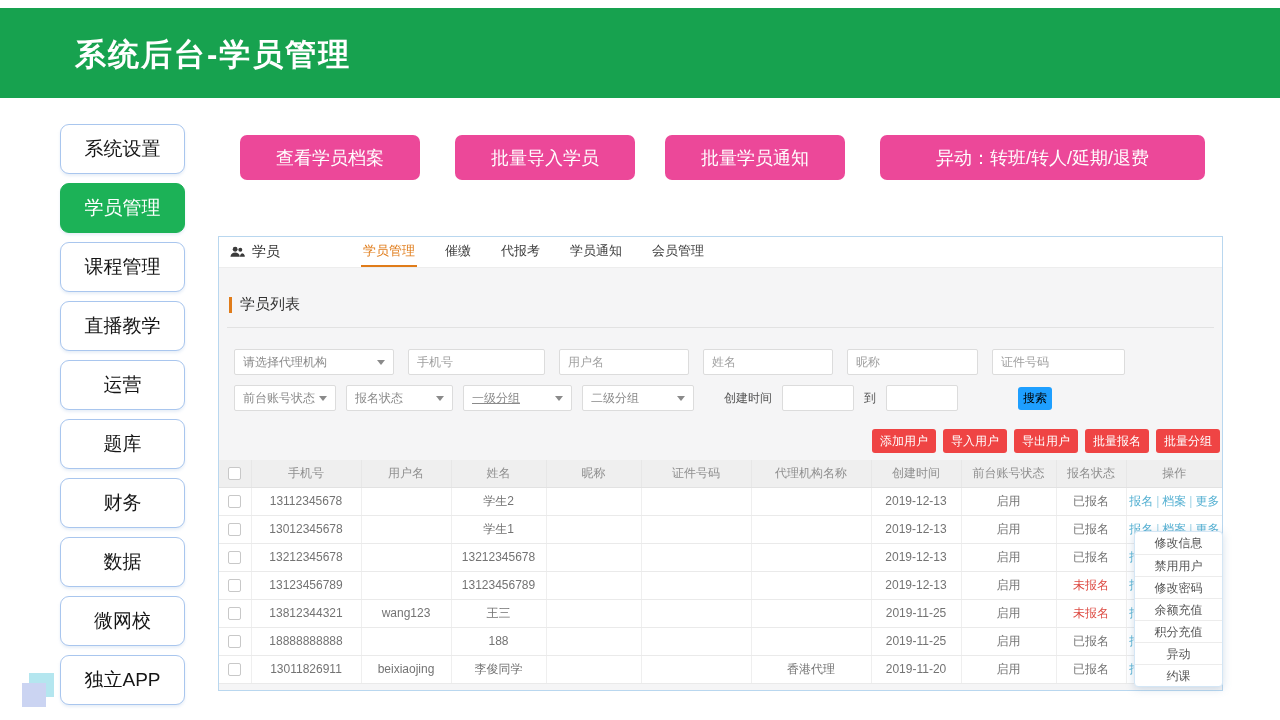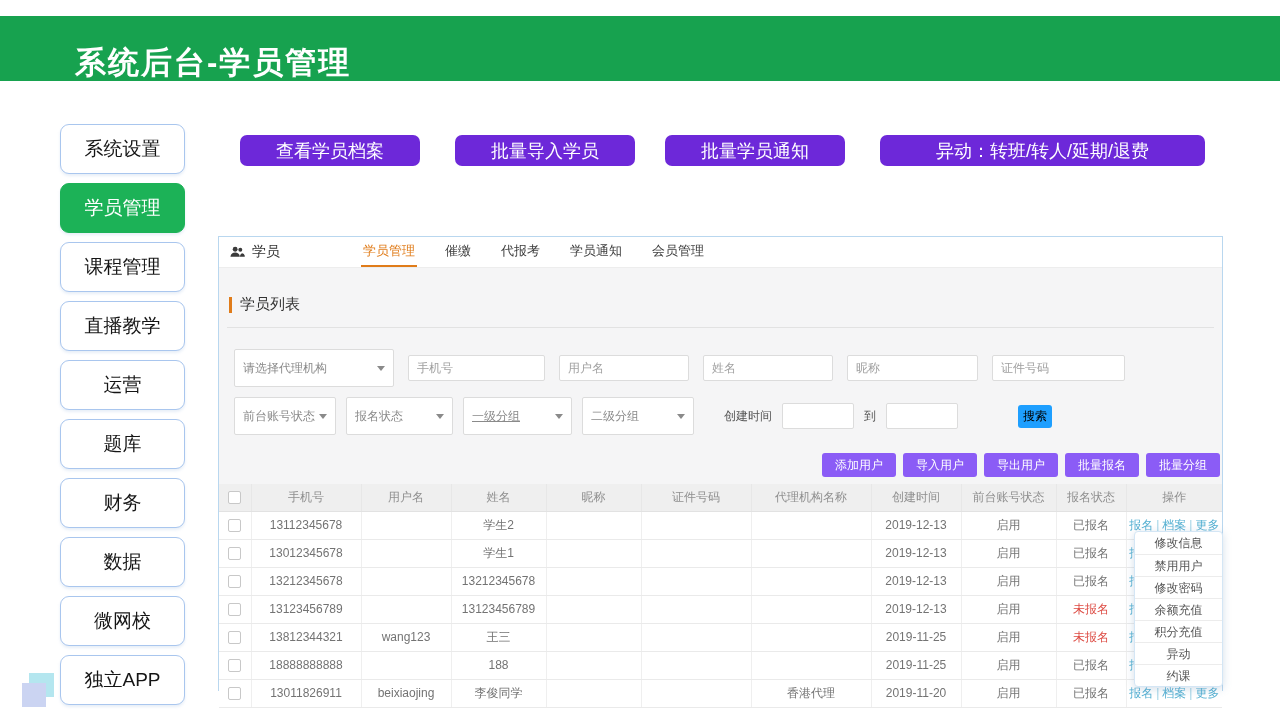--- a/index.html
+++ b/index.html
@@ -1,32 +1,32 @@
 <!DOCTYPE html>
 <html><head>
 <meta charset="utf-8">
 <style>
   * { box-sizing: border-box; margin: 0; padding: 0; }
   html,body { width:1280px; height:720px; }
   body { font-family: "Liberation Sans", sans-serif; background:#fff; }
   .screen { position:relative; width:1280px; height:720px; background:#fff; overflow:hidden; }
 
   
-  .topbar { position:absolute; left:0; top:16px; width:1280px; height:65px; background:#17a24f;text-align:right; }
+  .topbar { position:absolute; left:0; top:8px; width:1280px; height:90px; background:#17a24f;text-align:right; }
   .topbar h1 { position:absolute; left:75px; top:26px; font-size:31px; font-weight:600; color:#fff; letter-spacing:2px; }
 
   
   .sidebar { position:absolute; left:60px; top:124px; width:125px; }
   .side-btn { height:50px; margin-bottom:9px; background:#fff; border:1px solid #a9c6ee; border-radius:9px;
               display:flex; align-items:center; justify-content:center; font-size:19px; color:#151515;
               box-shadow:0 2px 3px rgba(120,160,210,.18); cursor:pointer; }
   .side-btn.active { background:#1cb257; border-color:#1cb257; color:#fff; }
 
   
-  .quick { position:absolute; top:135px; height:31px; background:#6d28d9; color:#fff; border-radius:7px;
+  .quick { position:absolute; top:135px; height:45px; background:#ec4899; color:#fff; border-radius:7px;
            display:flex; align-items:center; justify-content:center; font-size:18px; cursor:pointer; }
   .q0 { left:240px; width:180px; }
   .q1 { left:455px; width:180px; }
   .q2 { left:665px; width:180px; }
   .q3 { left:880px; width:325px; }
 
   
   .panel { position:absolute; left:218px; top:236px; width:1005px; height:455px; background:#f5f5f6;
            border:1px solid #b9d7ef; }
   .panel-header { height:31px; background:#fff; border-bottom:1px solid #ededed; display:flex; align-items:stretch; }
@@ -37,34 +37,34 @@
   .tab.active { color:#e07c1a; border-bottom-color:#e07c1a; }
 
   .panel-body { position:relative; }
   .section-title { margin:27px 8px 0 8px; padding:0 0 13px 0; border-bottom:1px solid #e2e2e2;
                    display:flex; align-items:center; gap:8px; font-size:15px; color:#333; }
   .section-title .bar { width:3px; height:16px; background:#e07c1a; margin-left:2px; }
 
   .frow { display:flex; align-items:center; margin-left:15px; }
   .frow1 { margin-top:21px; gap:14px; }
   .frow2 { margin-top:10px; gap:10px; }
-  .fselect { height:38px; background:#fff; border:1px solid #dcdcdc; border-radius:2px; padding:0 8px;
+  .fselect { height:26px; background:#fff; border:1px solid #dcdcdc; border-radius:2px; padding:0 8px;
              display:flex; align-items:center; justify-content:space-between; font-size:12px; color:#8a8a8a; cursor:pointer; }
   .caret { width:0; height:0; border-left:4px solid transparent; border-right:4px solid transparent; border-top:5px solid #8a8a8a; }
   .finput { height:26px; background:#fff; border:1px solid #dcdcdc; border-radius:2px; padding:0 8px; font-size:12px; color:#666; outline:none; }
   .finput::placeholder { color:#a0a0a0; }
   .w160{width:160px;} .w137{width:137px;} .w130{width:130px;} .w131{width:131px;} .w133{width:133px;}
   .w102{width:102px;} .w107{width:107px;} .w109{width:109px;text-decoration:underline;} .w112{width:112px;} .w72{width:72px;}
   .flabel { font-size:12px; color:#555; }
   .ml20 { margin-left:20px; }
   .search-btn { width:34px; height:23px; margin-left:50px; background:#1E9FFF; color:#000000; font-size:12px;
                 border-radius:3px; display:flex; align-items:center; justify-content:center; cursor:pointer; }
 
   .batch-row { margin-top:18px; padding-right:2px; display:flex; justify-content:flex-end; gap:7px; }
-  .bbtn { width:74px; height:24px; background:#8b5cf6; color:#fff; font-size:12px; border-radius:3px;
+  .bbtn { width:64px; height:24px; background:#ef4444; color:#fff; font-size:12px; border-radius:3px;
           display:flex; align-items:center; justify-content:center; cursor:pointer;font-family:Liberation Mono, monospace; }
 
   
   .stu-table { margin-top:7px; width:1003px; border-collapse:collapse; table-layout:fixed; background:#fff; }
   .stu-table th { height:27px; background:#efefef; font-weight:normal; font-size:12px; color:#8f8f8f;
                   border-right:1px solid #e7e7e7; border-bottom:1px solid #e2e2e2; text-align:center;
                   overflow:hidden; white-space:nowrap; }
   .stu-table td { height:28px; font-size:12px; color:#737373; text-align:center; background:#fff;
                   border-right:1px solid #efefef; border-bottom:1px solid #eaeaea; overflow:hidden; white-space:nowrap; }
   .stu-table th:last-child, .stu-table td:last-child { border-right:none;margin-top:40px; }

